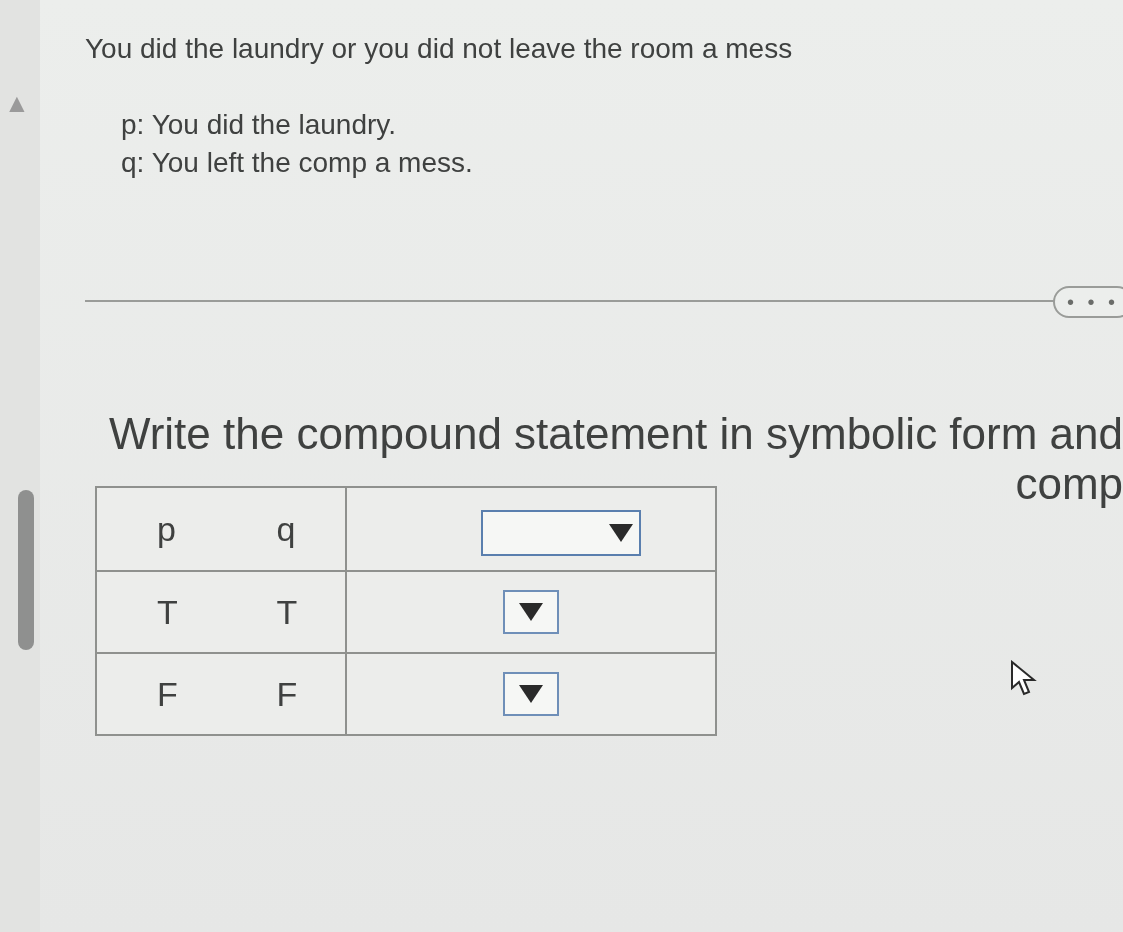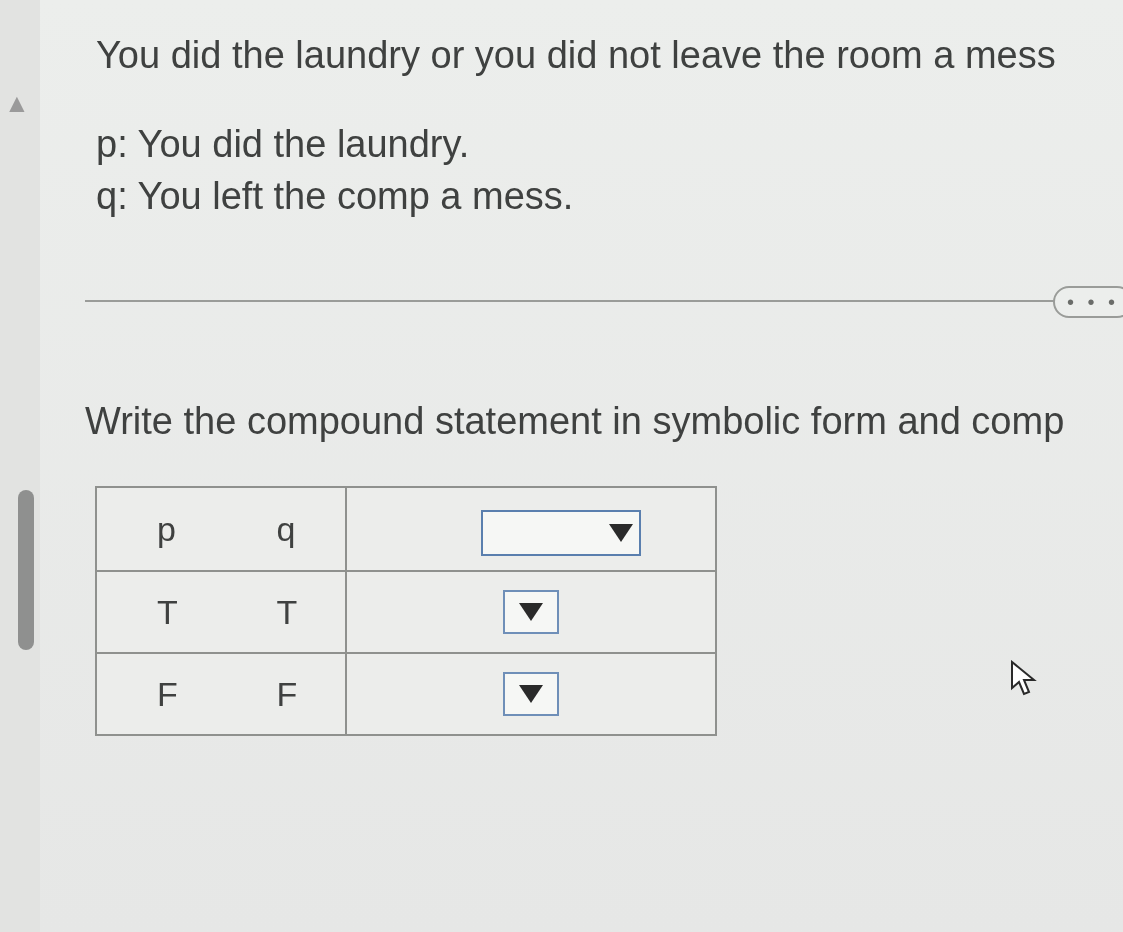--- a/index.html
+++ b/index.html
@@ -33,52 +33,53 @@
   }
   .scroll-thumb {
     position: absolute;
     left: 18px; top: 490px;
     width: 16px; height: 160px;
     background: #8f908f;
     border-radius: 8px;
   }
   .content {
     position: absolute;
-    left: 96px; top: 0;
+    left: 85px; top: 0;
     right: 0;
     color: #3f4140;
-    font-size: 38px;
+    font-size: 28px;
     line-height: 1.35;
   }
   .statement { margin-top: 30px; }
-  .defs { margin-top: 38px; }
+  .defs { margin-top: 38px; margin-left: 36px; }
   .hr-wrap {
     position: absolute;
     left: 85px; top: 300px; right: 0;
     height: 2px;
     background: #9a9c99;
   }
   .ellipsis-pill {
     position: absolute;
     right: -10px; top: 286px;
     width: 80px; height: 32px;
     border: 2px solid #9a9c99;
     border-radius: 16px;
     background: #eceeec;
     display: flex; align-items: center; justify-content: center;
     color: #6a6c69;
     letter-spacing: 4px;
     font-size: 20px;
   }
   .instruction {
     position: absolute;
-    left: 85px; top: 400px;
+    left: 85px; top: 409px;
     right: 0;
     color: #3f4140;
-    font-size: 38px;
+    font-size: 44px;
+    text-align: right;
   }
   .truth-table {
     position: absolute;
     left: 95px; top: 486px;
     border-collapse: collapse;
     background: #ecedeb;
   }
   .truth-table td {
     border: 2px solid #8f918e;
     height: 82px;

